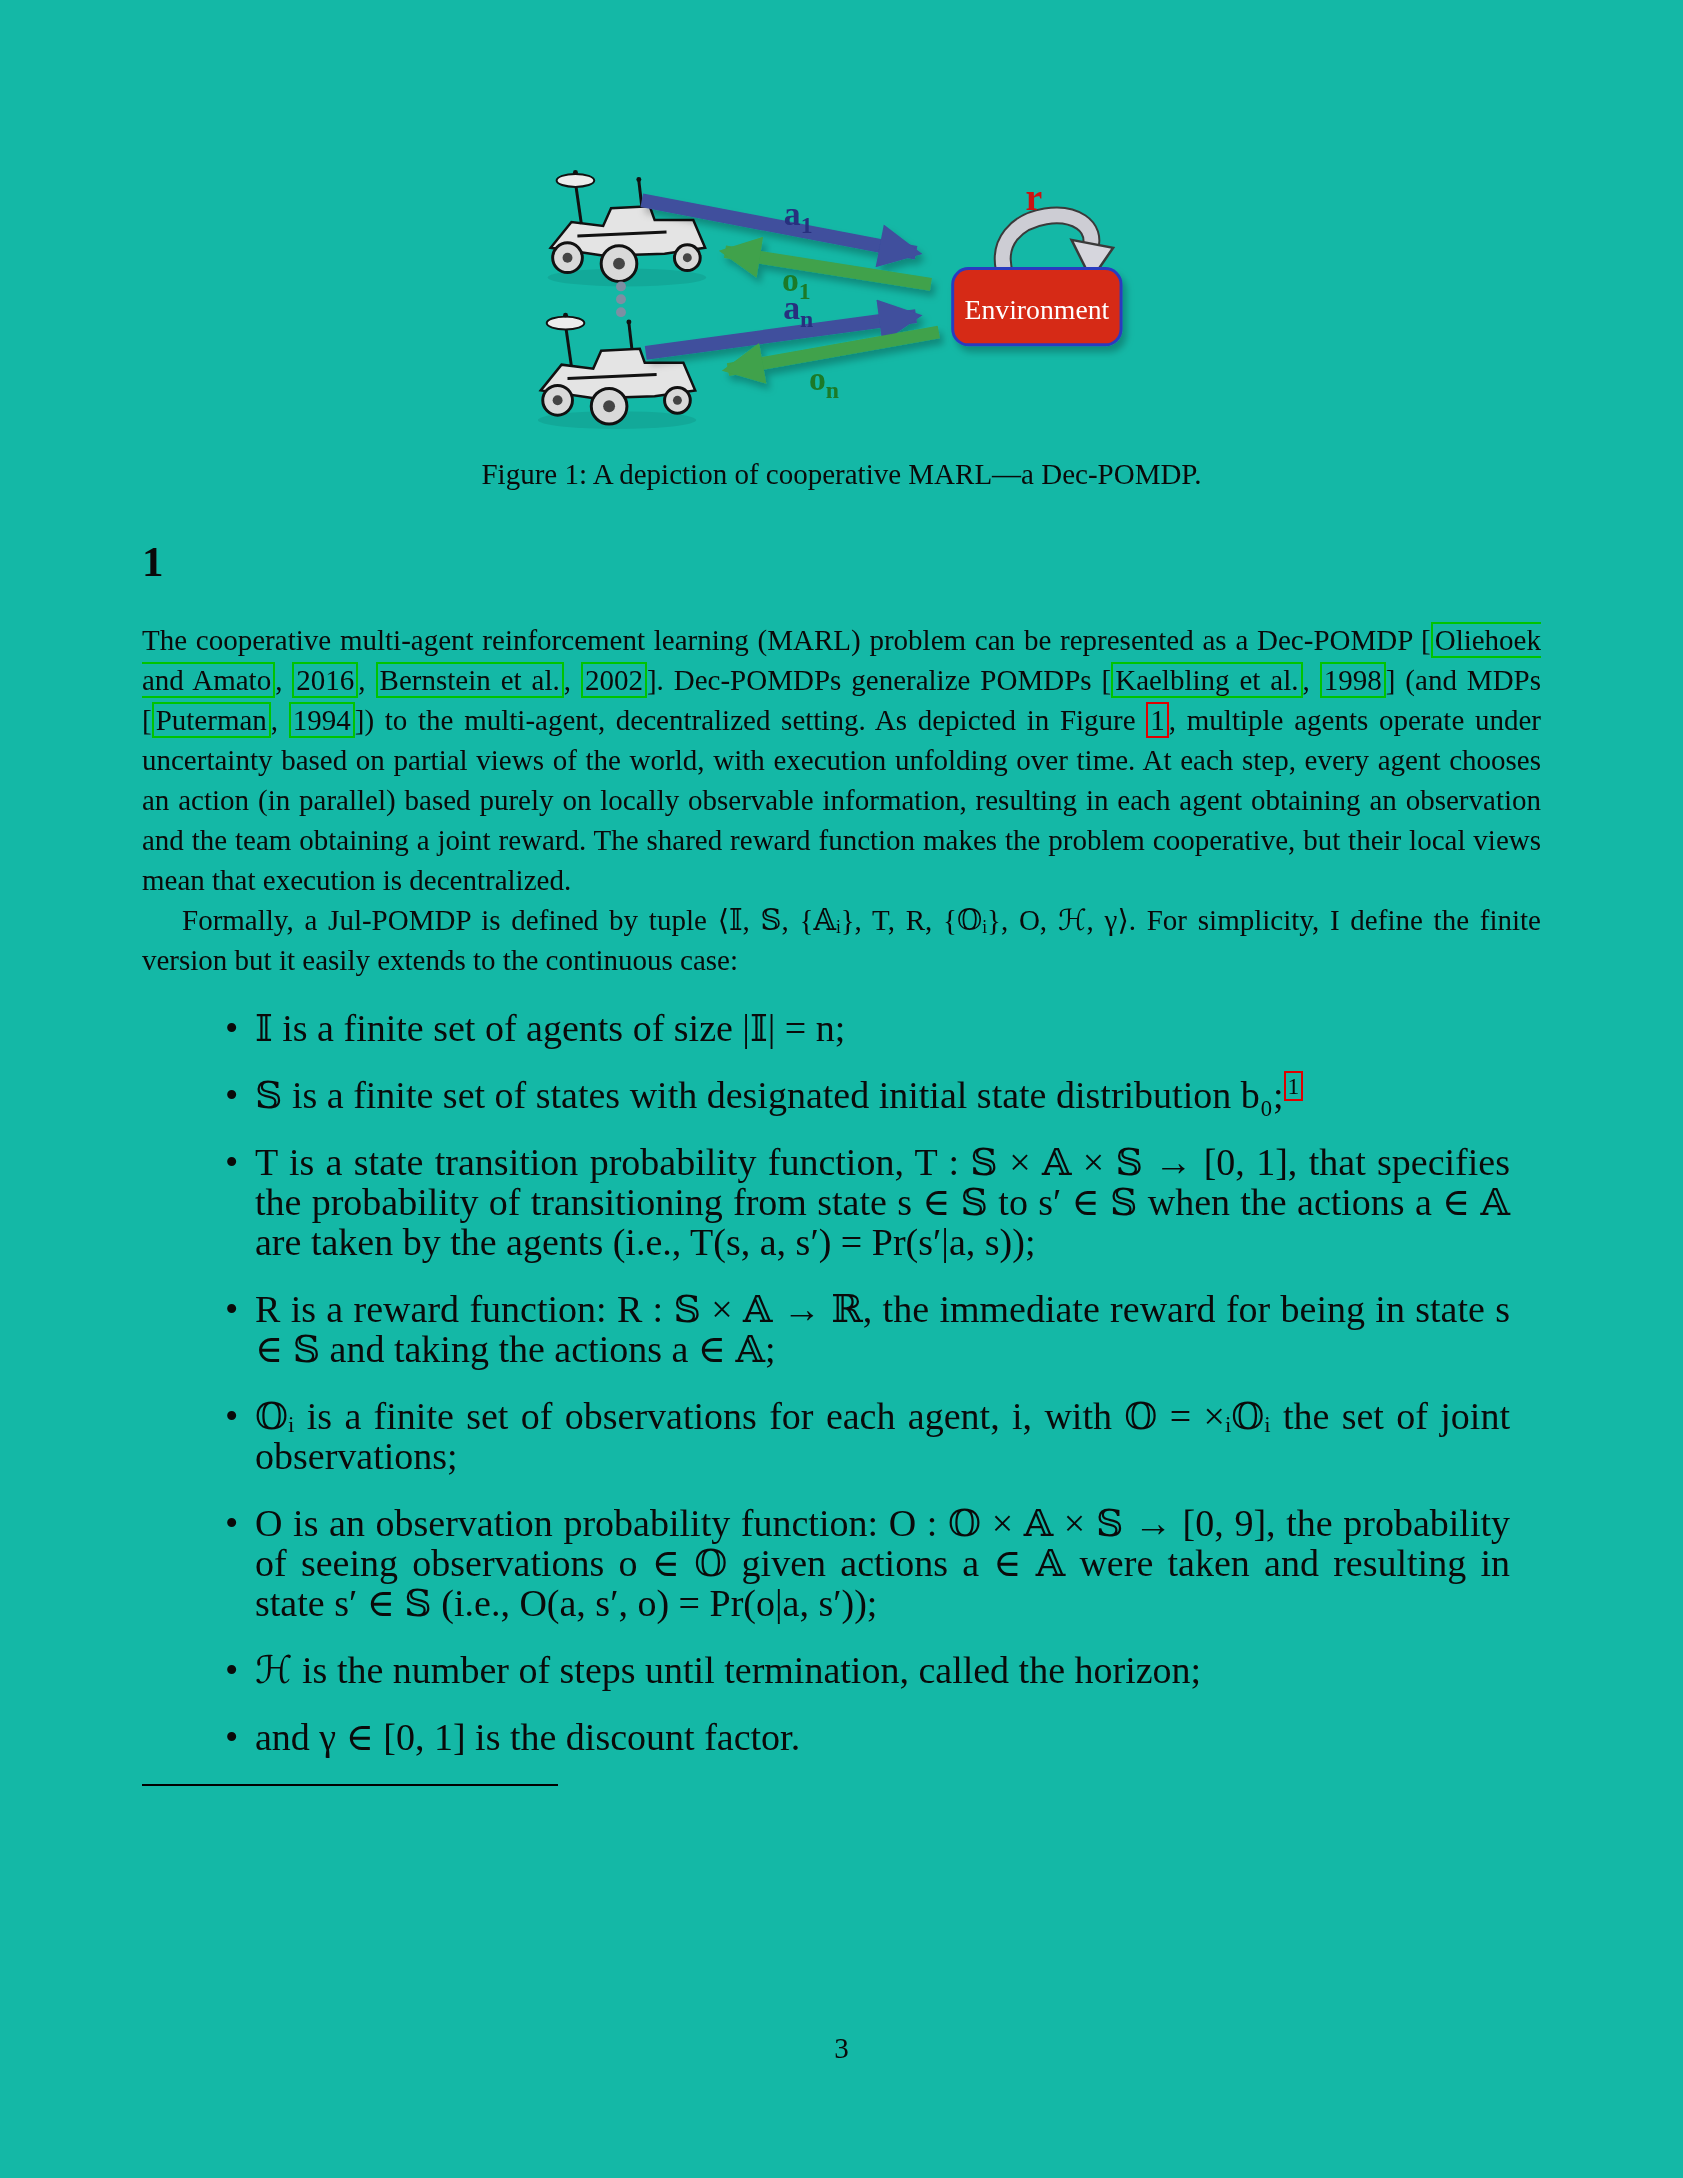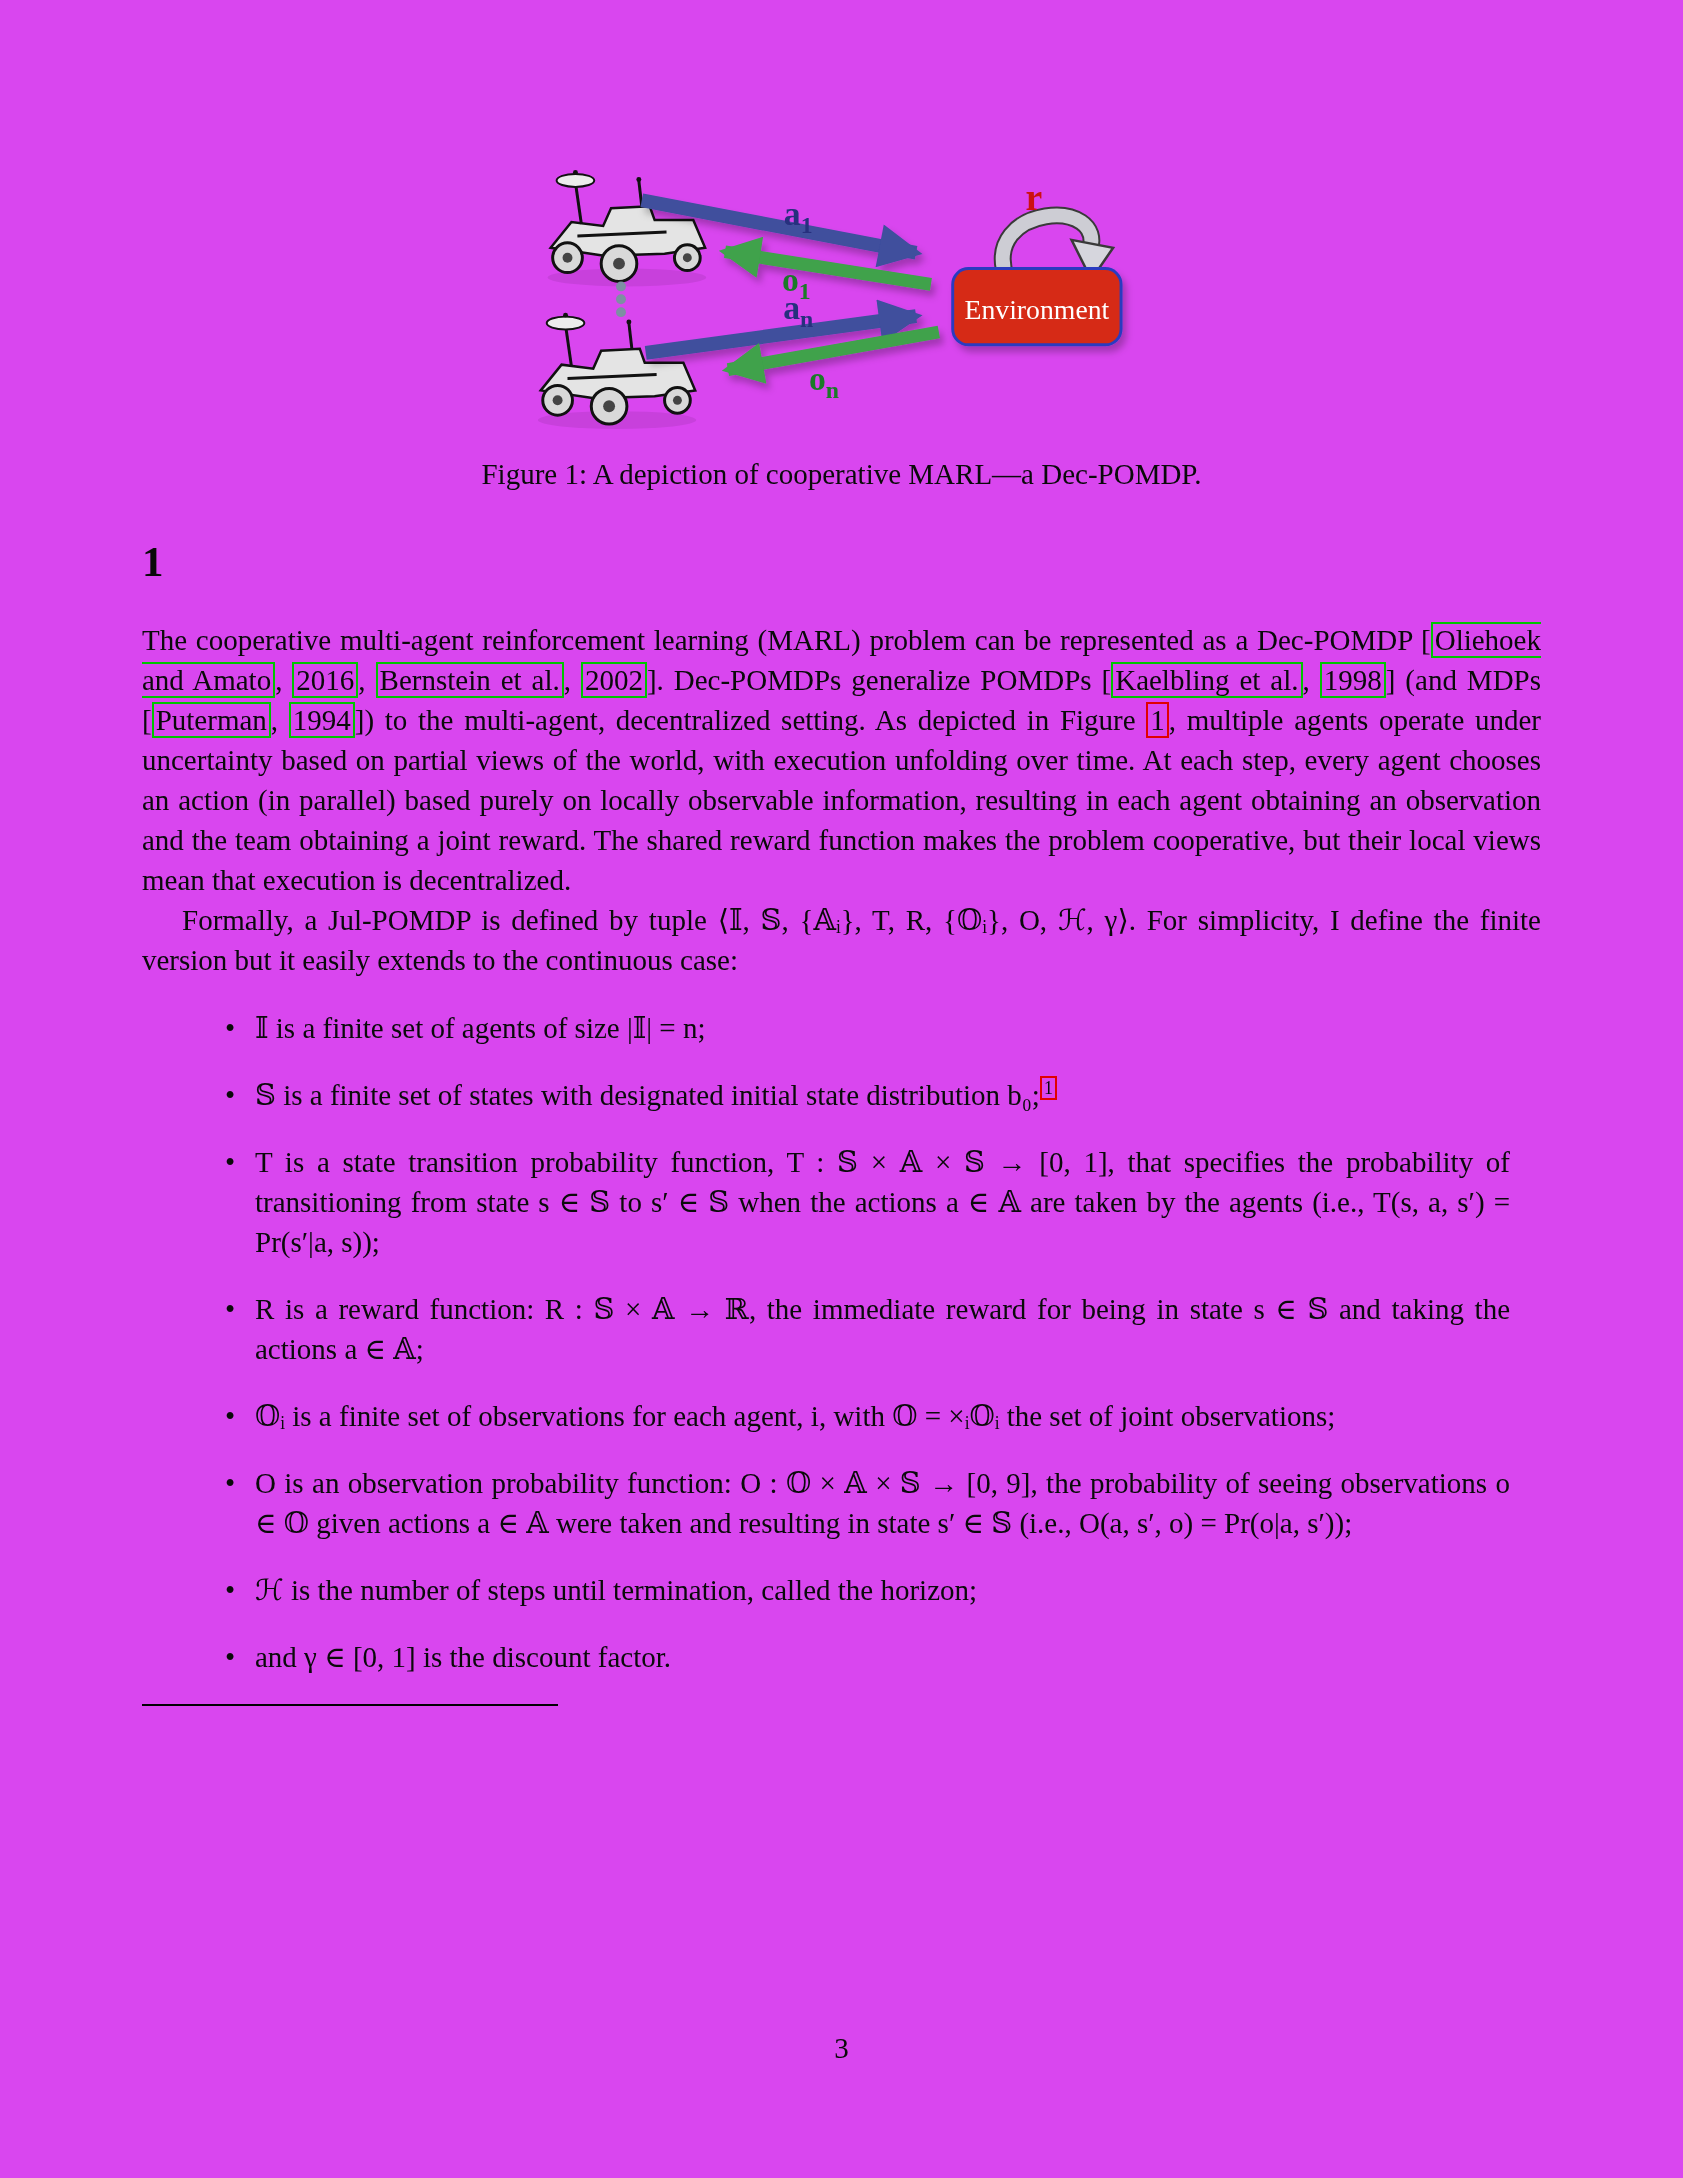--- a/index.html
+++ b/index.html
@@ -1,17 +1,17 @@
 <!DOCTYPE html>
 <html style="--arrow-blue: #3f4f9d; --arrow-green: #3fa24b; --label-blue: #27307e; --label-green: #1b7a28; --env-red: #d62b17; --env-border: #2b3bc0; --reward-red: #cc1111; --cite-green: #00c400; --ref-red: #e10000;"><head>
 <meta charset="utf-8">
 <style>
   html,body{margin:0;padding:0;background:#ffffff;}
   .page{
-    width:1683px;height:2178px;position:relative;background:#d946ef;
+    width:1683px;height:2178px;position:relative;background:#14b8a6;
     padding:0 142px;box-sizing:border-box;overflow:hidden;
     font-family:"Liberation Serif","DejaVu Serif","DejaVu Sans",serif;
     color:#0a0a0a;
   }
   .figure-wrap{padding-top:125px;width:812px;margin-left:274px;}
   svg.figure{display:block;width:812px;height:307px;overflow:visible;}
   .wheel{fill:#d9d9d9;stroke:#111;stroke-width:3px;}
   .hub{fill:#444;}
   .rbody{fill:#e4e4e4;stroke:#111;stroke-width:2.5px;}
   .rline{stroke:#111;stroke-width:3px;fill:none;}
@@ -34,21 +34,21 @@
   .caption{text-align:center;font-size:29px;margin-top:26px;}
   h1.section{font-size:43px;font-weight:bold;margin:46px 0 0 0;display:flex;align-items:baseline;}
   .sec-num{margin-right:48px;}
   .para{font-size:29px;line-height:40px;text-align:justify;margin:0;}
   .para1{margin-top:34px;}
   .para2{text-indent:40px;}
   .cite{border:2px solid var(--cite-green,#00c400);padding:0 2px;}
   .refbox{border:2px solid var(--ref-red,#e10000);padding:0 2px;}
   ul.deflist{list-style:none;margin:28px 0 0 81px;padding:0;}
   ul.deflist li{position:relative;padding-left:32px;margin-bottom:27px;
-    font-size:29px;line-height:40px;text-align:justify;width:1287px;box-sizing:border-box;}
+    font-size:38px;line-height:40px;text-align:justify;width:1287px;box-sizing:border-box;}
   ul.deflist li::before{content:"\2022";position:absolute;left:2px;top:0;}
   sup.fnref{font-size:0.62em;line-height:1;border:2px solid var(--ref-red,#e10000);padding:0 2px;}
   .fnrule{width:416px;border:none;border-top:2.5px solid #000;margin:24px 0 14px 0;}
   .fnote{font-size:25px;line-height:34px;text-align:justify;text-indent:30px;margin:0;}
   .fnote sup{font-size:0.7em;}
   .pageno{position:absolute;left:0;right:0;top:2032px;text-align:center;font-size:29px;}
 </style>
 </head>
 <body>
 

